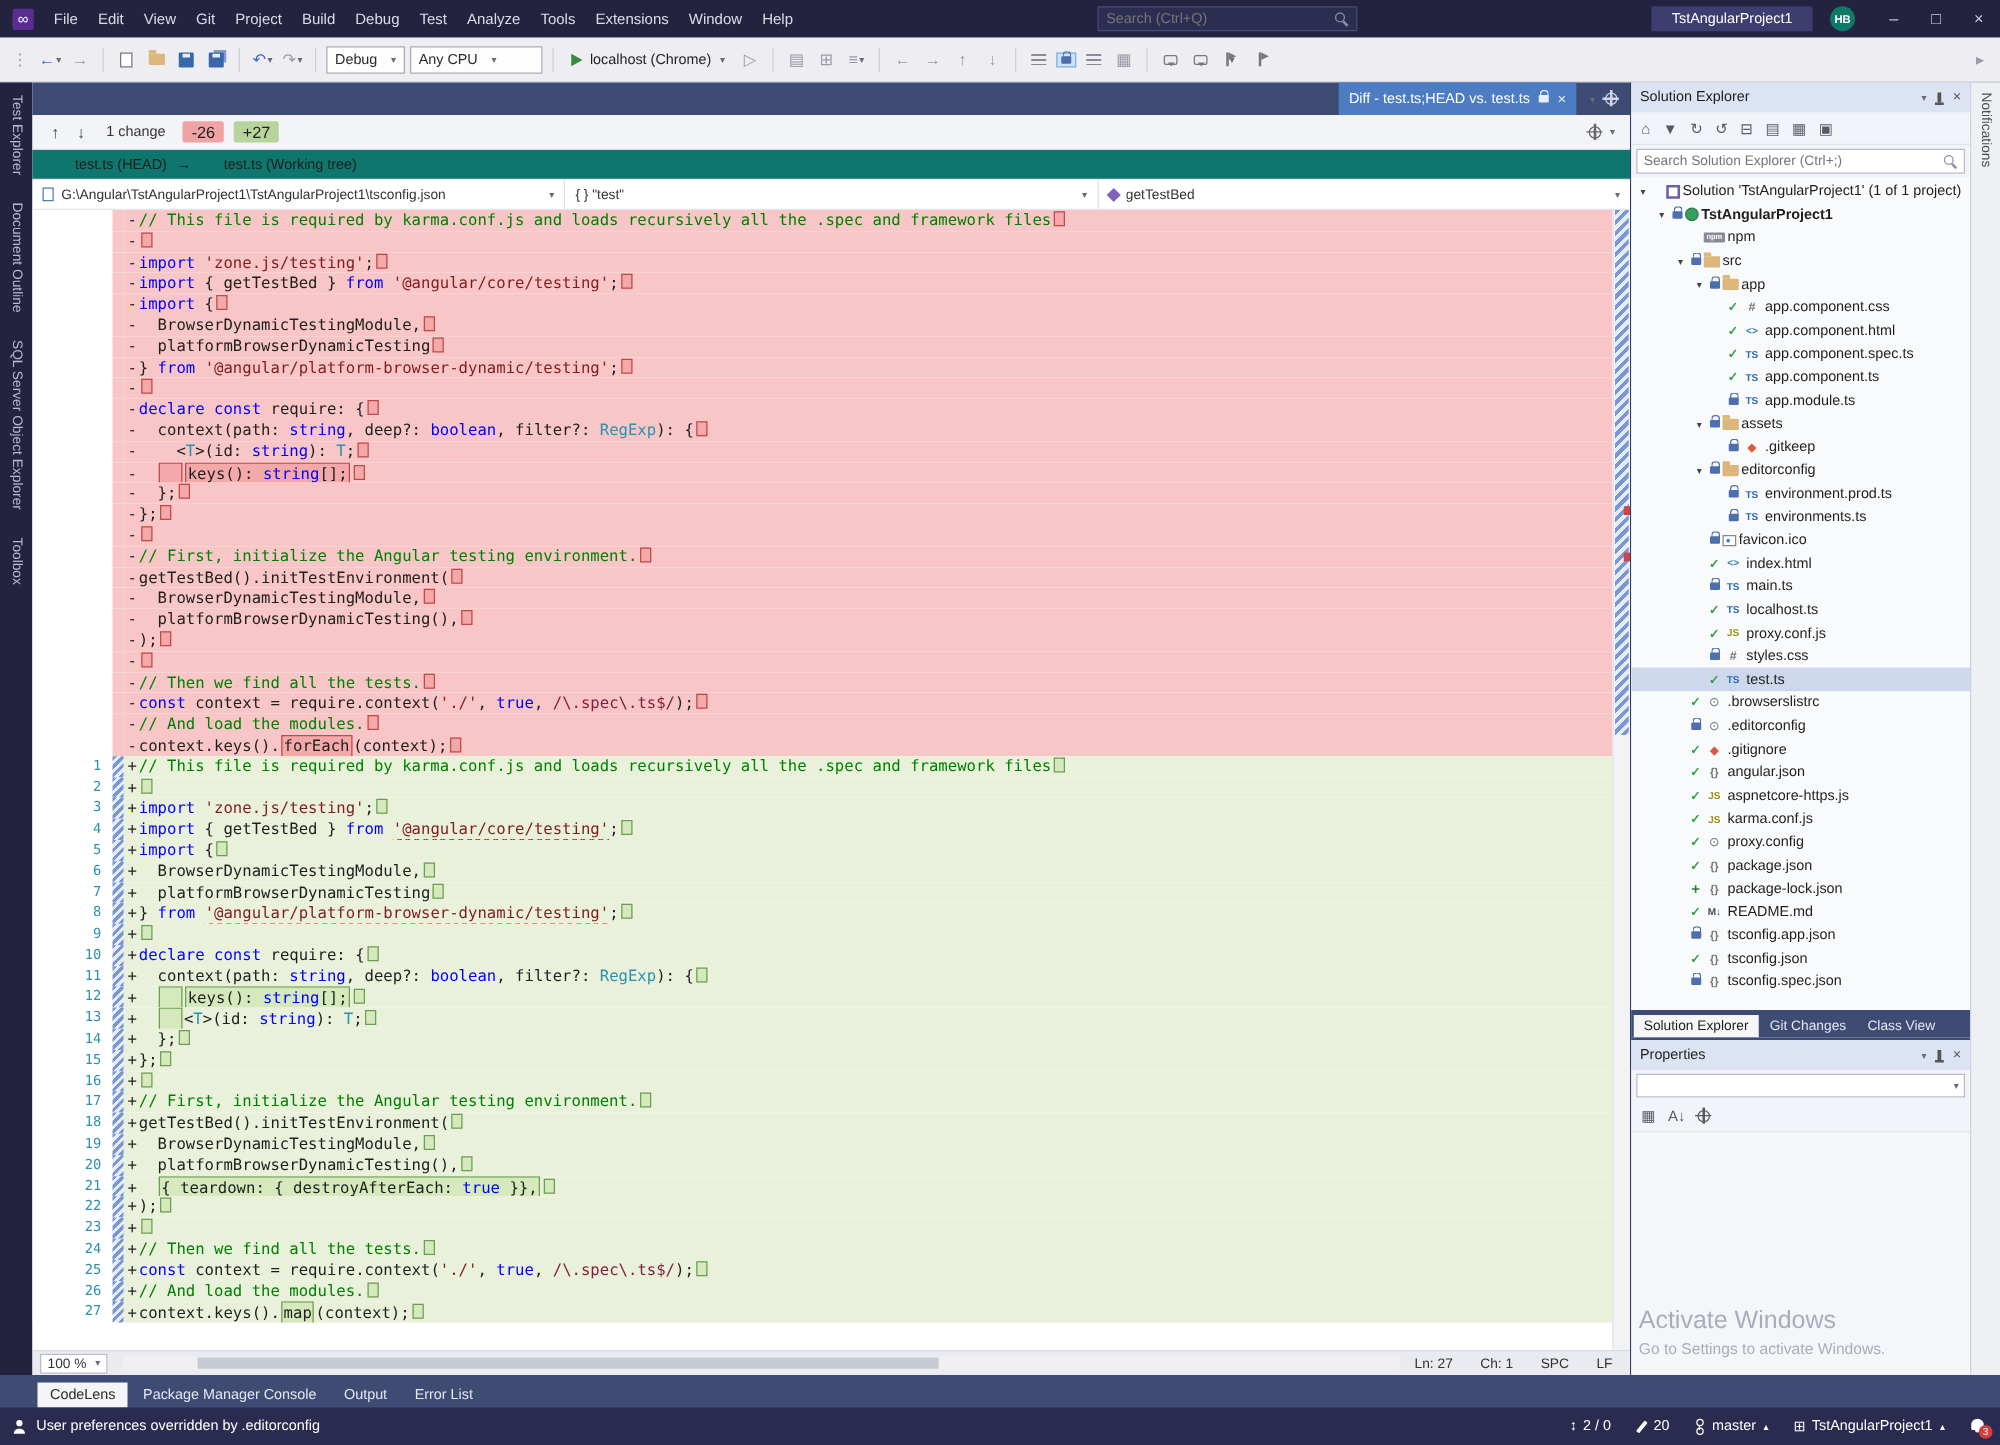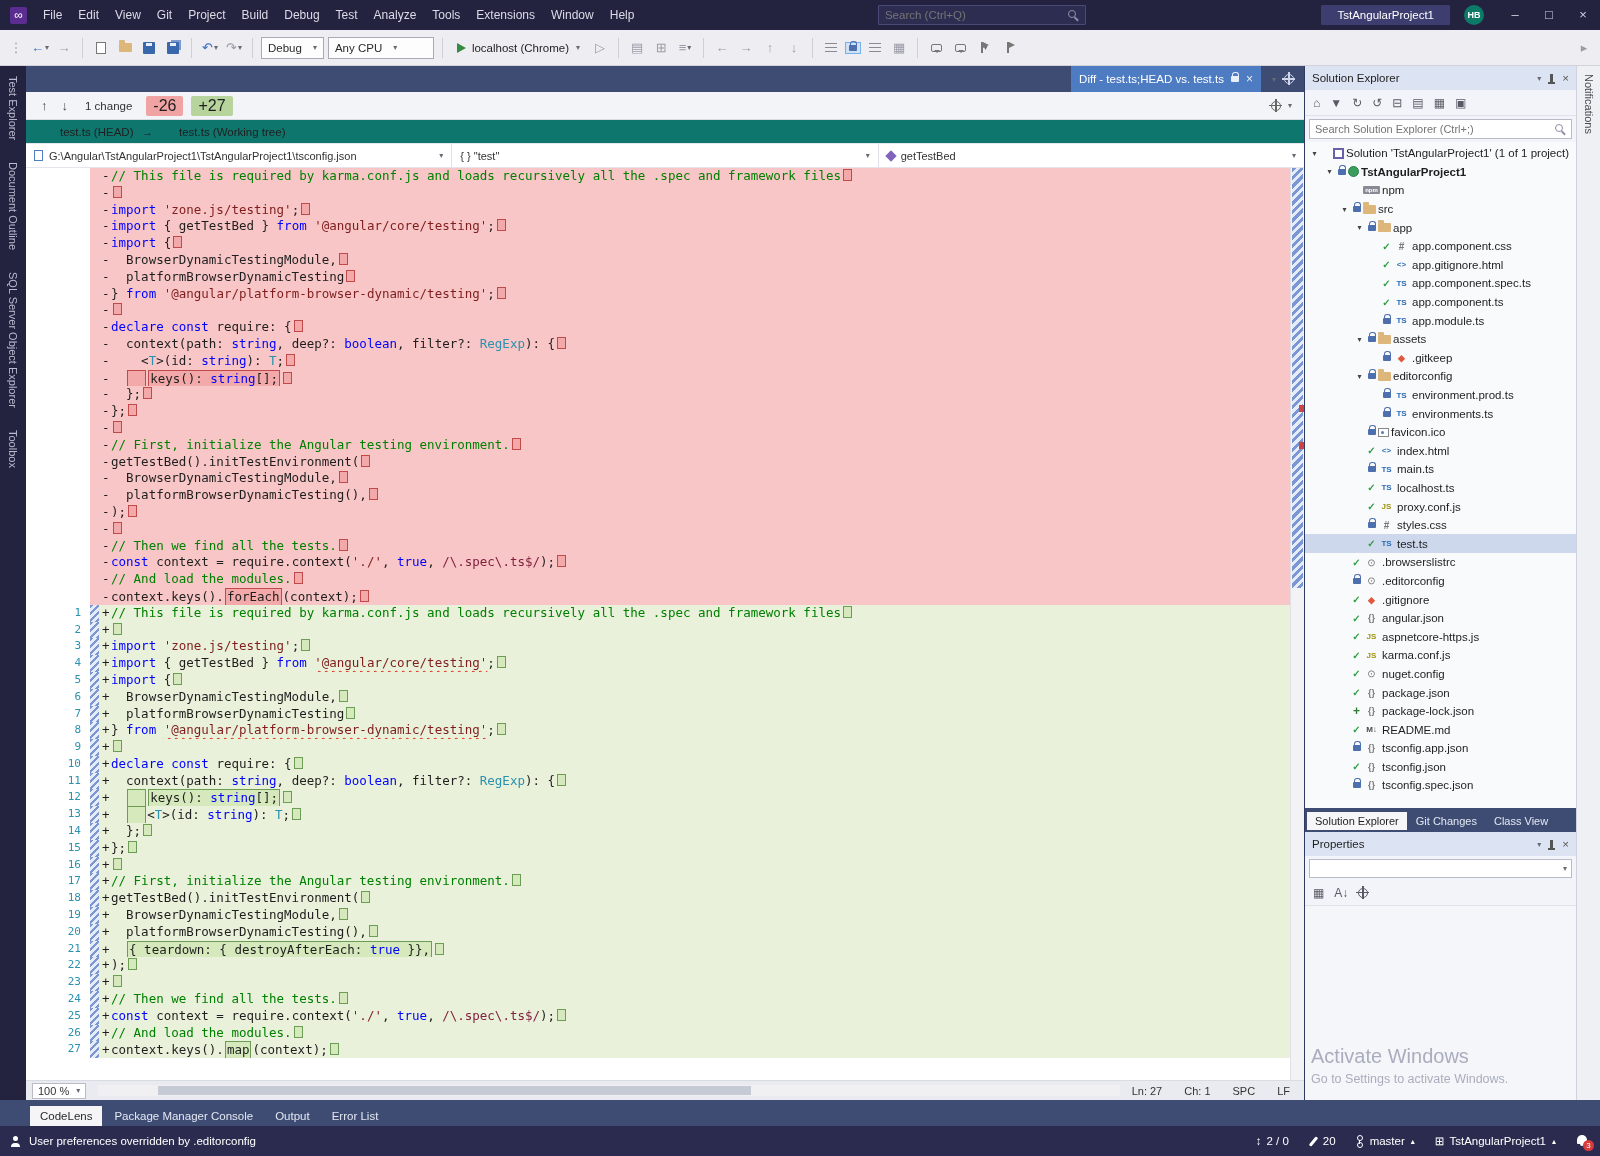--- a/index.html
+++ b/index.html
@@ -59,21 +59,21 @@
 
   
   .editor-col{flex:1 1 auto;display:flex;flex-direction:column;min-width:0;background:#fff;}
   .doc-tab-row{height:26px;background:#3e4c74;display:flex;align-items:stretch;flex:0 0 auto;}
   .doc-tab{margin-left:auto;background:#4e7cc3;color:#fff;font-size:11.5px;display:flex;align-items:center;gap:7px;padding:0 8px;}
   .doc-tab .close{font-size:12px;color:#e8eefc;}
   .doc-tab-icons{display:flex;align-items:center;gap:8px;color:#cfd6ea;padding:0 10px;}
   .diff-toolbar{height:28px;background:#f3f4f8;border-bottom:1px solid #d9dbe3;display:flex;align-items:center;gap:8px;padding:0 12px;flex:0 0 auto;}
   .diff-toolbar .arrow{font-size:13px;color:#444;padding:0 3px;}
   .chg-label{font-size:11.5px;color:#333;margin:0 6px;}
-  .badge{font-size:16px;padding:1px 7px;border-radius:2px;color:#1e1e1e;}
+  .badge{font-size:13px;padding:1px 7px;border-radius:2px;color:#1e1e1e;}
   .badge.rem{background:#f0a3a3;}
   .badge.add{background:#b7d49c;}
   .diff-toolbar .right{margin-left:auto;display:flex;align-items:center;gap:6px;color:#666;}
   .file-header{height:24px;background:#0f766e;border-bottom:1px solid #e4e6ec;display:flex;align-items:center;font-size:11.5px;color:#1e1e1e;flex:0 0 auto;}
   .file-header .fh-left{margin-left:34px;display:flex;gap:8px;align-items:center;}
   .file-header .fh-right{margin-left:26px;}
   .breadcrumbs{height:24px;background:#fff;border-bottom:1px solid #e4e6ec;display:flex;flex:0 0 auto;}
   .bc-cell{flex:1 1 0;display:flex;align-items:center;gap:6px;padding:0 8px;border-right:1px solid #e0e0e8;font-size:11px;color:#333;min-width:0;}
   .bc-cell .caret{margin-left:auto;}
   .bc-doc{width:9px;height:11px;background:#fff;border:1.2px solid #4d7fc0;display:inline-block;flex:0 0 auto;}
@@ -484,21 +484,21 @@
           </span>
           <span class="ticon ic-css">#</span>
           <span class="tlabel">app.component.css</span>
         </div>
         <div class="trow" style="padding-left: 64px;">
           <span class="tarrow"></span>
           <span class="tbadge">
             <span class="check">✓</span>
           </span>
           <span class="ticon ic-html">&lt;&gt;</span>
-          <span class="tlabel">app.gitignore.html</span>
+          <span class="tlabel">app.component.html</span>
         </div>
         <div class="trow" style="padding-left: 64px;">
           <span class="tarrow"></span>
           <span class="tbadge">
             <span class="check">✓</span>
           </span>
           <span class="ticon ic-ts">TS</span>
           <span class="tlabel">app.component.spec.ts</span>
         </div>
         <div class="trow" style="padding-left: 64px;">
@@ -660,21 +660,21 @@
           </span>
           <span class="ticon ic-js">JS</span>
           <span class="tlabel">karma.conf.js</span>
         </div>
         <div class="trow" style="padding-left: 34px;">
           <span class="tarrow"></span>
           <span class="tbadge">
             <span class="check">✓</span>
           </span>
           <span class="ticon ic-cfg">⊙</span>
-          <span class="tlabel">nuget.config</span>
+          <span class="tlabel">proxy.config</span>
         </div>
         <div class="trow" style="padding-left: 34px;">
           <span class="tarrow"></span>
           <span class="tbadge">
             <span class="check">✓</span>
           </span>
           <span class="ticon ic-json">{}</span>
           <span class="tlabel">package.json</span>
         </div>
         <div class="trow" style="padding-left: 34px;">

